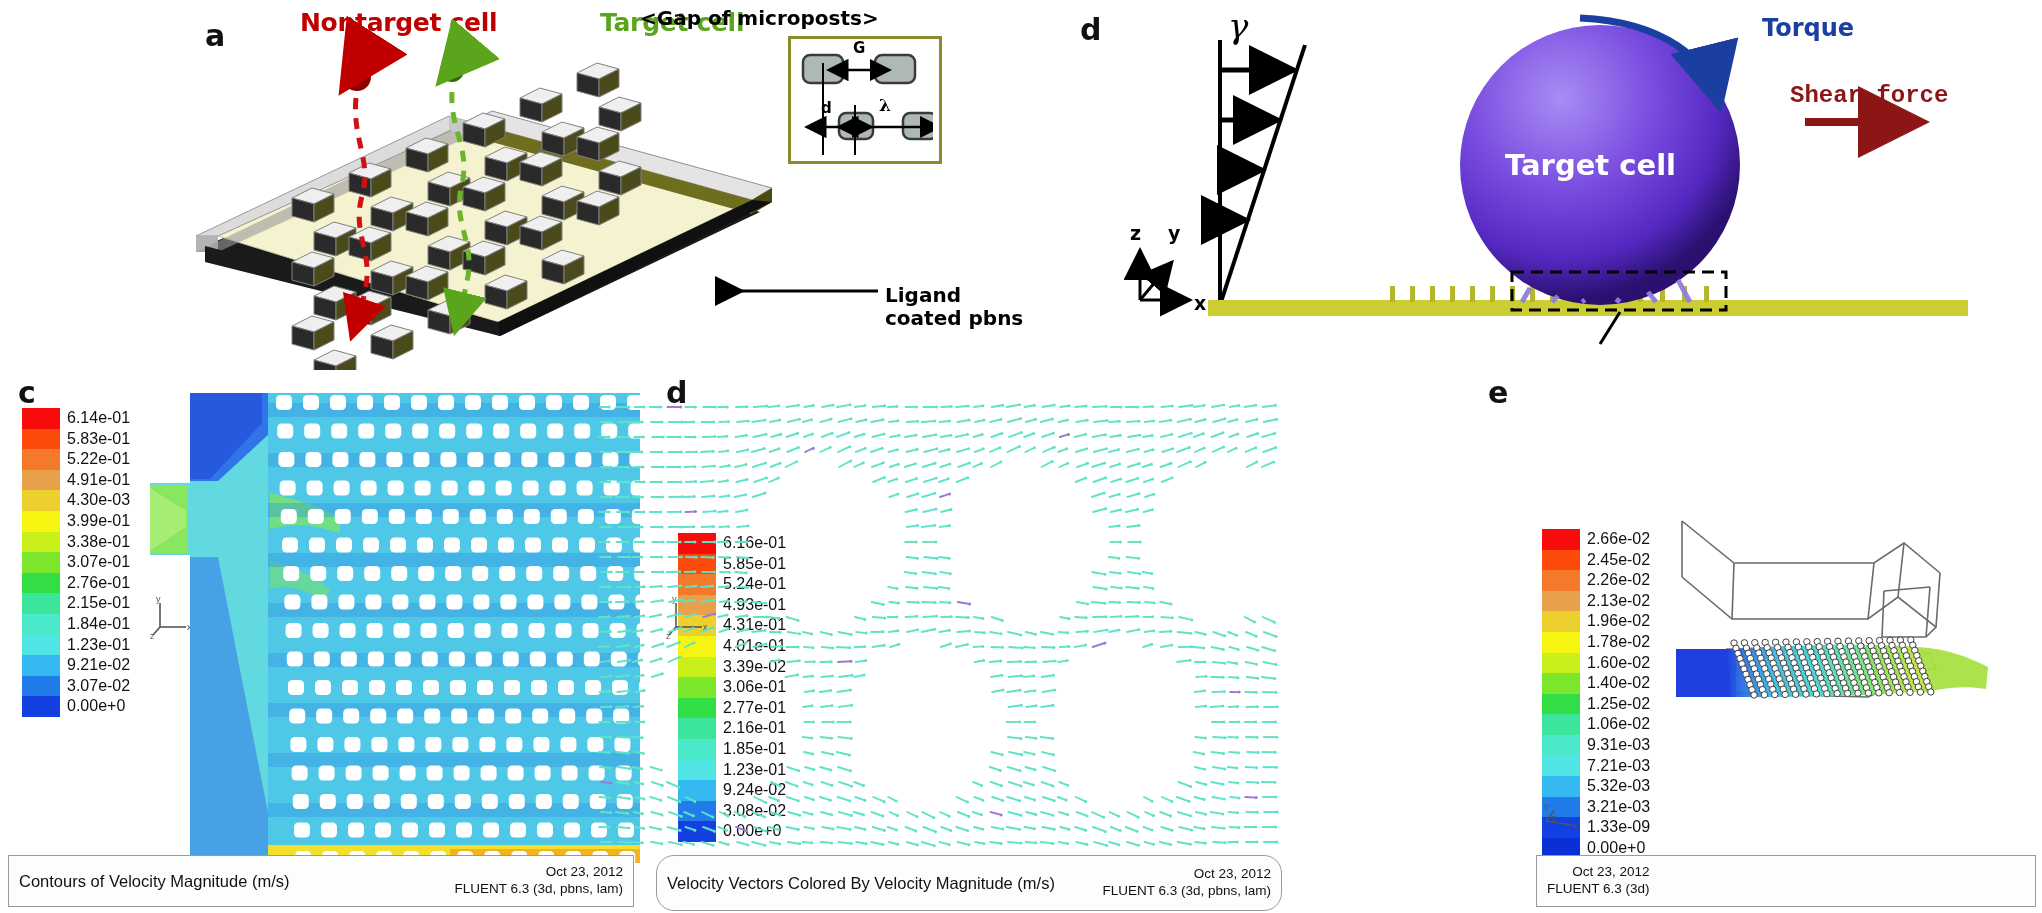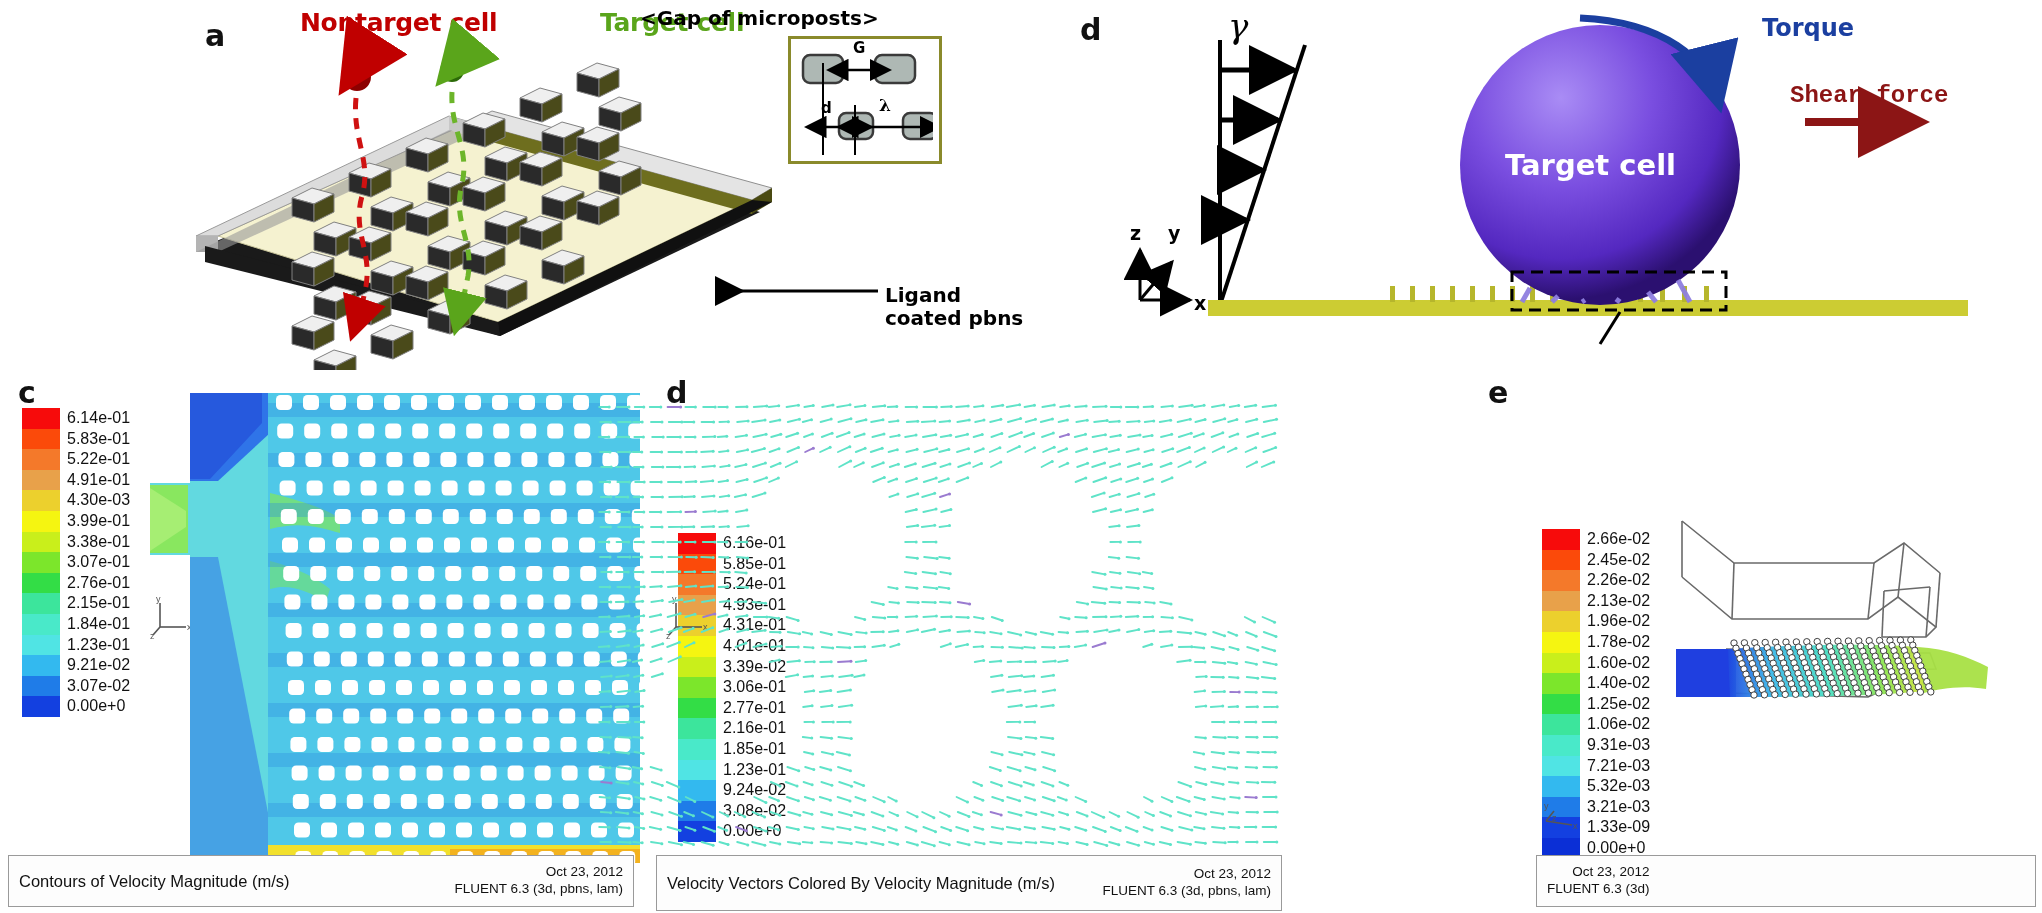--- a/index.html
+++ b/index.html
@@ -2376,21 +2376,21 @@
         <circle cx="637.1799421796696" cy="449.6935310892617" r="1.5" fill="#5fe3c8"></circle>
         <line x1="640.2" y1="449" x2="649.1997341411706" y2="449.0691765007067" stroke="#5fe3c8" stroke-width="1.9" stroke-linecap="round"></line>
         <circle cx="649.1997341411706" cy="449.0691765007067" r="1.5" fill="#5fe3c8"></circle>
         <line x1="658" y1="449" x2="669" y2="449" stroke="#5fe3c8" stroke-width="1.9" stroke-linecap="round"></line>
         <circle cx="669" cy="449" r="1.5" fill="#5fe3c8"></circle>
         <line x1="675.8" y1="449" x2="688.8" y2="449" stroke="#5fe3c8" stroke-width="1.9" stroke-linecap="round"></line>
         <circle cx="688.8" cy="449" r="1.5" fill="#5fe3c8"></circle>
       </g>
   </svg>
 
-  <div class="cfd-caption" style="left:8px;top:490px;width:626px;height:56px;">
+  <div class="cfd-caption" style="left:8px;top:490px;width:626px;height:56px;border-radius:18px;">
     <span class="cap-left">Velocity Vectors Colored By Velocity Magnitude (m/s)</span>
     <span class="cap-right">
       <span>Oct 23, 2012</span><br>
       <span>FLUENT 6.3 (3d, pbns, lam)</span>
     </span>
   </div>
 </div>
 
 <div class="abs" style="left:1288px;top:365px;width:754px;height:548px;">
 

